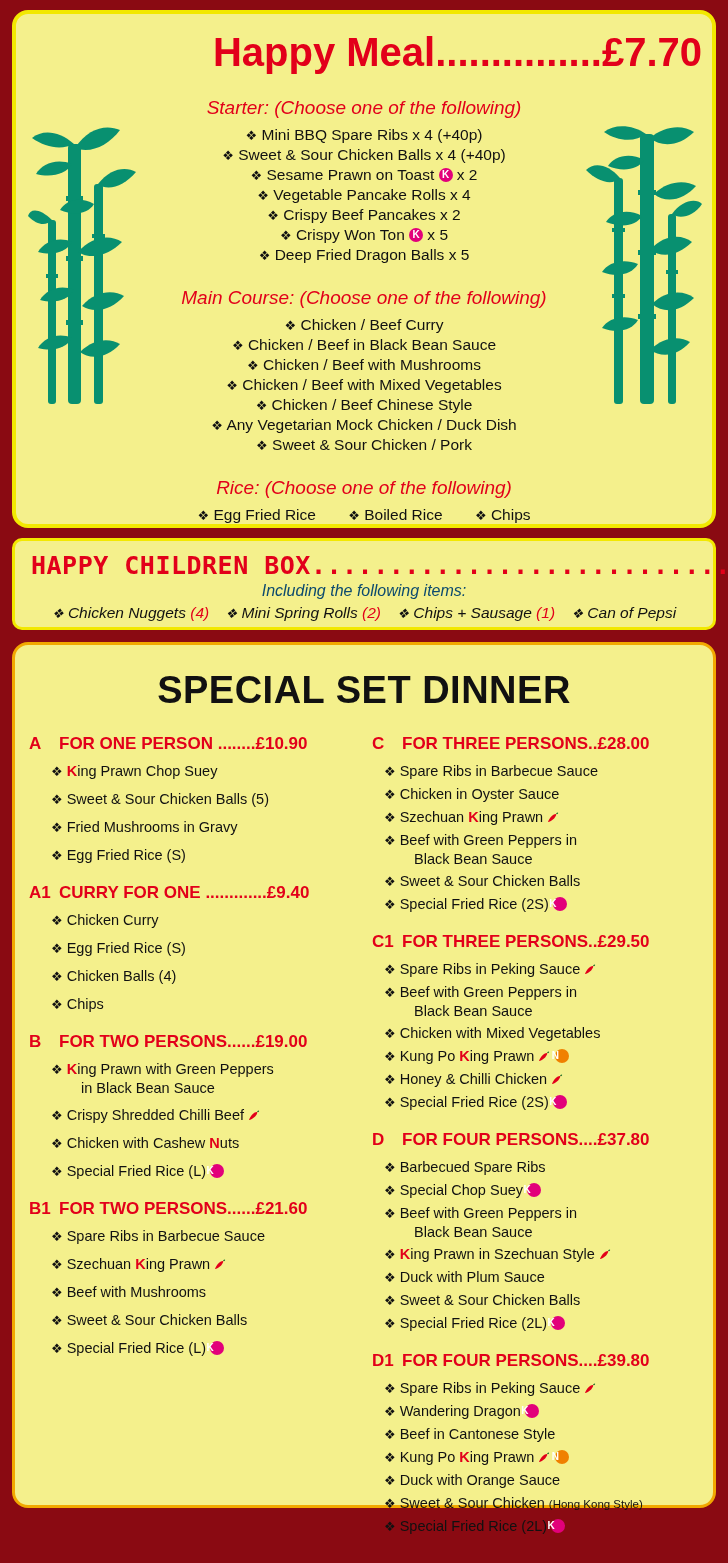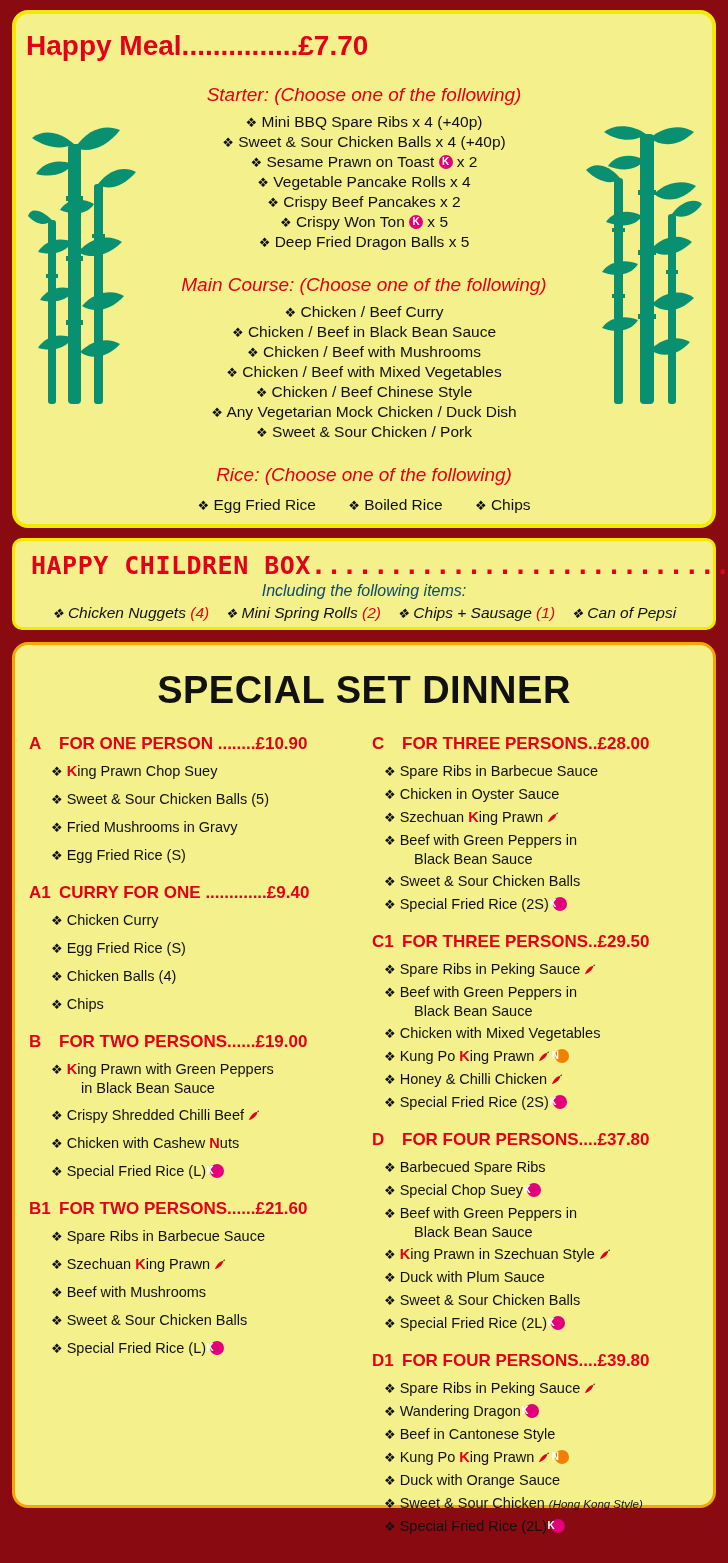--- a/index.html
+++ b/index.html
@@ -33,24 +33,24 @@
   .panel-happy {
     border: 4px solid #f2e800;
     border-radius: 16px;
     padding: 8px 10px 14px 10px;
     margin: 0 0 10px 0;
     position: relative;
     overflow: hidden;
     height: 518px;
   }
   .hm-title {
-    text-align: left;
+    text-align: right;
     color: #e2001a;
     font-weight: bold;
-    font-size: 28px;
+    font-size: 40px;
     letter-spacing: 0px;
     margin: 8px 0 16px 0;
     font-family: "Liberation Sans", sans-serif;
   }
   .section-head {
     text-align: center;
     color: #e2001a;
     font-style: italic;
     font-size: 19px;
     margin: 22px 0 6px 0;
@@ -60,21 +60,21 @@
     color: #111;
     font-size: 15.5px;
     line-height: 19px;
     position: relative;
     z-index: 3;
   }
   .rice-row {
     text-align: center;
     color: #111;
     font-size: 15.5px;
-    line-height: 25px;
+    line-height: 19px;
   }
   .rice-row span.ri { display: inline-block; margin: 0 14px; }
   .di { color: #111; font-size: 13px; }
 
   
   .bamboo {
     position: absolute;
     top: 110px;
     z-index: 1;
     pointer-events: none;
@@ -167,21 +167,21 @@
     margin-bottom: 9px;
     padding-left: 22px;
     text-indent: -14px;
   }
   .col-left .set-items li { padding-left: 36px; text-indent: -14px; }
   .col-right .set-items li { padding-left: 26px; text-indent: -14px; }
   .col-right .set-head { font-size: 17px; }
   .tight .set-items li { margin-bottom: 4px; }
   .cont { display:block; padding-left: 16px; text-indent: 0; }
   .hl { color: #e2001a; font-weight: bold; }
-  .note { font-size: 11.5px; font-style: italic; }
+  .note { font-size: 11.5px; }
 
   
   .badge {
     display: inline-block;
     width: 14px; height: 14px;
     line-height: 14px;
     border-radius: 50%;
     background: #e2007a;
     color: #fff;
     font-size: 10px;

